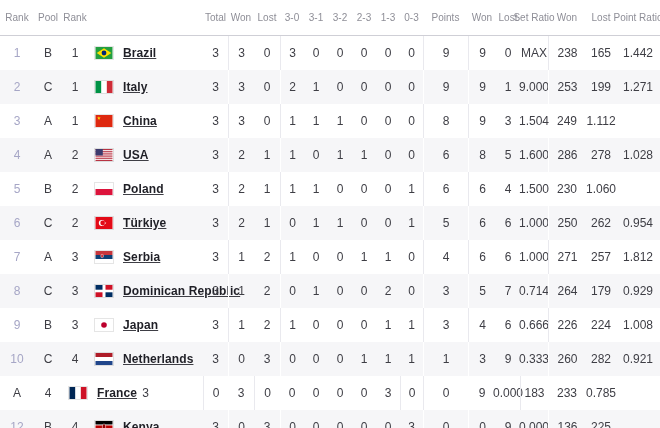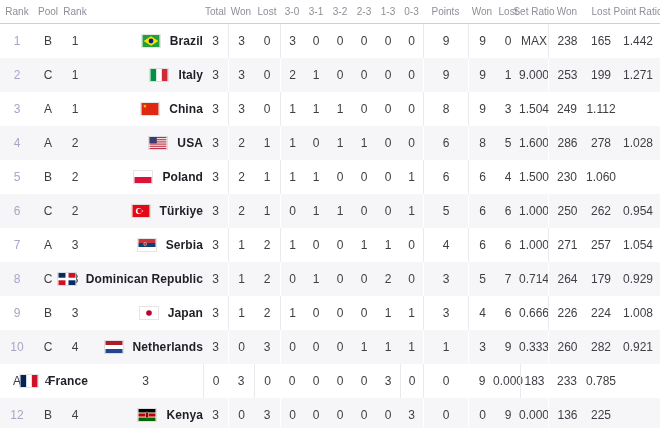--- a/index.html
+++ b/index.html
@@ -9,35 +9,35 @@
     background:#ffffff;
     font-family:"Liberation Sans", sans-serif;
   }
   .table { width:660px; }
   .grid-row {
     display:grid;
     grid-template-columns:34px 28px 26px 115px 25px 26px 26px 24px 24px 24px 24px 24px 23px 45px 28px 24px 28px 38px 30px 44px;
     align-items:stretch;
   }
   .hdr {
-    height:24px;
+    height:36px;
     border-bottom:1px solid #cfcfd6;
     color:#8e8e97;
     font-size:10px;
   }
   .row { height:34px; font-size:12px; color:#3e3e45; background:#ffffff; }
   .row.alt { background:#f6f6f8; }
   .c {
     display:flex; align-items:center; justify-content:center;
     height:100%; white-space:nowrap;
   }
   .row .gs { border-left:1px solid #e9e9ee; }
   .row.alt .gs { border-left-color:#ffffff; }
   .rank { color:#a6a6c6; }
-  .teamcell { justify-content:flex-end; padding-left:7px; gap:10px; }
+  .teamcell { justify-content:flex-start; padding-left:7px; gap:10px;text-decoration:underline; }
   .teamname { font-weight:700; color:#1f1f26; font-size:12px; letter-spacing:.1px; }
   .flag {
     width:18px; height:12px; display:inline-flex; flex:0 0 auto;
     box-shadow:0 0 0 1px rgba(0,0,0,0.10);
     background:#fff;
   }
   .flag svg { display:block; }
 </style>
 </head>
 <body>
@@ -280,21 +280,21 @@
         <div class="c">0</div>
         <div class="c">1</div>
         <div class="c">1</div>
         <div class="c">0</div>
         <div class="c gs">4</div>
         <div class="c gs">6</div>
         <div class="c">6</div>
         <div class="c">1.000</div>
         <div class="c gs">271</div>
         <div class="c">257</div>
-        <div class="c">1.054</div>
+        <div class="c">1.812</div>
       </div>
       <div class="grid-row row alt">
         <div class="c rank">8</div>
         <div class="c">C</div>
         <div class="c">3</div>
         <div class="c teamcell">
           <span class="flag">
             <svg width="18" height="12" viewBox="0 0 17 12">
               <rect width="17" height="12" fill="#ffffff"></rect>
               <rect width="7" height="4.7" fill="#002d62"></rect>

